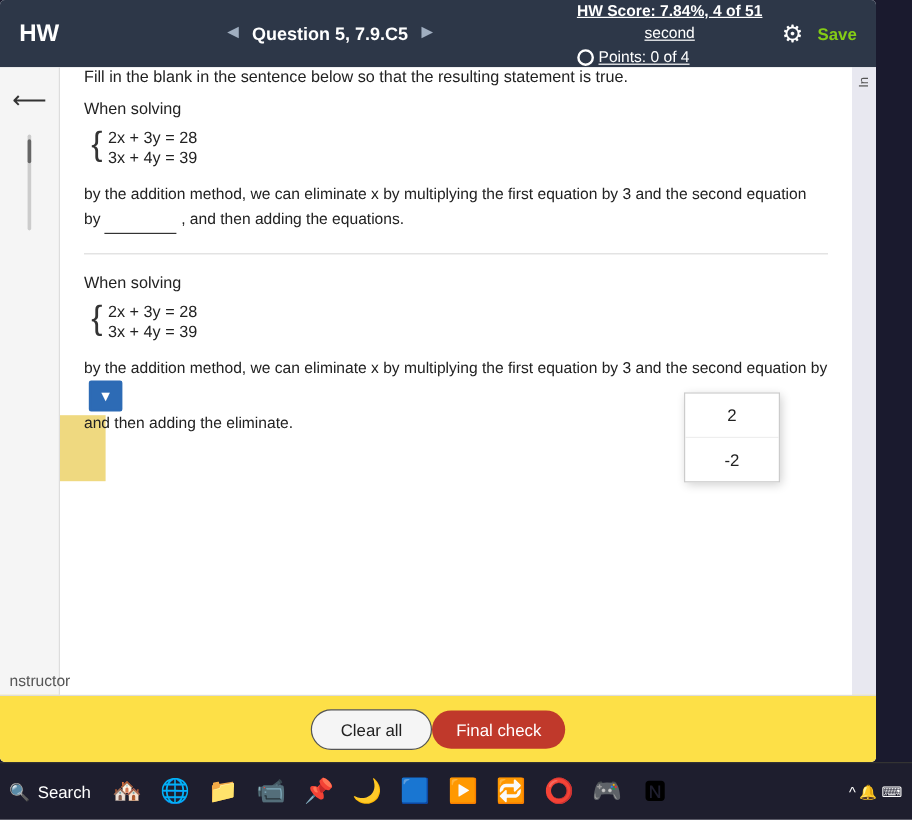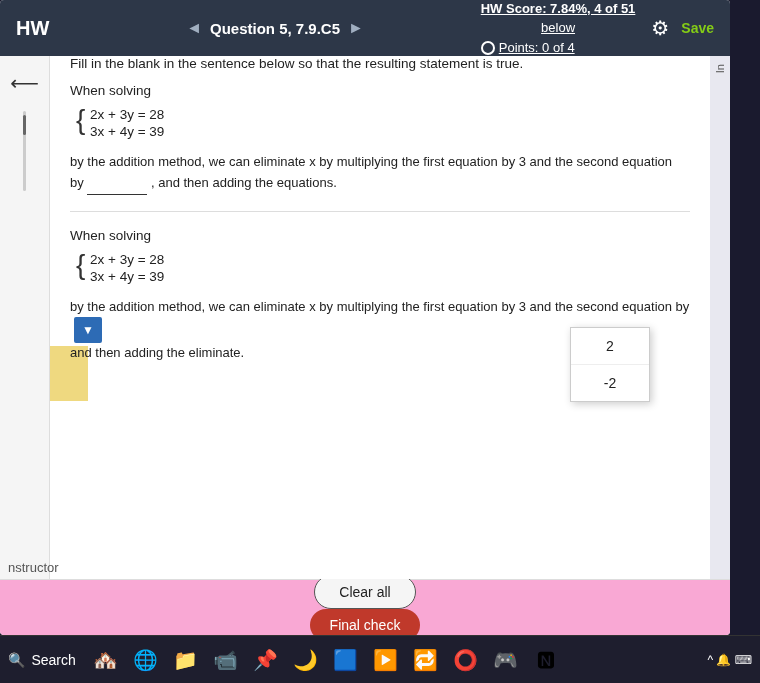--- a/index.html
+++ b/index.html
@@ -287,28 +287,27 @@
       cursor: pointer;
       text-align: center;
     }
     .dropdown-item + .dropdown-item {
       border-top: 1px solid #eee;
     }
 
     
     .bottom-bar {
       height: 56px;
-      background: #f9a8d4;
+      background: #fde047;
       border-top: 1px solid #ddd;
       display: flex;
       align-items: center;
       justify-content: center;
       gap: 0;
       flex-shrink: 0;
-      flex-direction: column;
     }
     .clear-all-btn {
       padding: 8px 24px;
       border: 1.5px solid #555;
       background: #f5f5f5;
       color: #222;
       font-size: 14px;
       border-radius: 20px;
       cursor: pointer;
     }
@@ -367,21 +366,21 @@
 
   <div class="header">
     <span class="header-hw">HW</span>
     <div class="header-nav">
       <span class="nav-arrow">◄</span>
       <span class="header-question">Question 5, 7.9.C5</span>
       <span class="nav-arrow">►</span>
     </div>
     <div class="header-score">
       <div class="score-title">HW Score: 7.84%, 4 of 51</div>
-      <div>below</div>
+      <div>second</div>
       <div class="points-line">
         <span class="circle-icon"></span>
         <span>Points: 0 of 4</span>
       </div>
     </div>
     <span class="gear-btn">⚙</span>
     <button class="save-btn">Save</button>
   </div>
 
   <div class="content-area">

